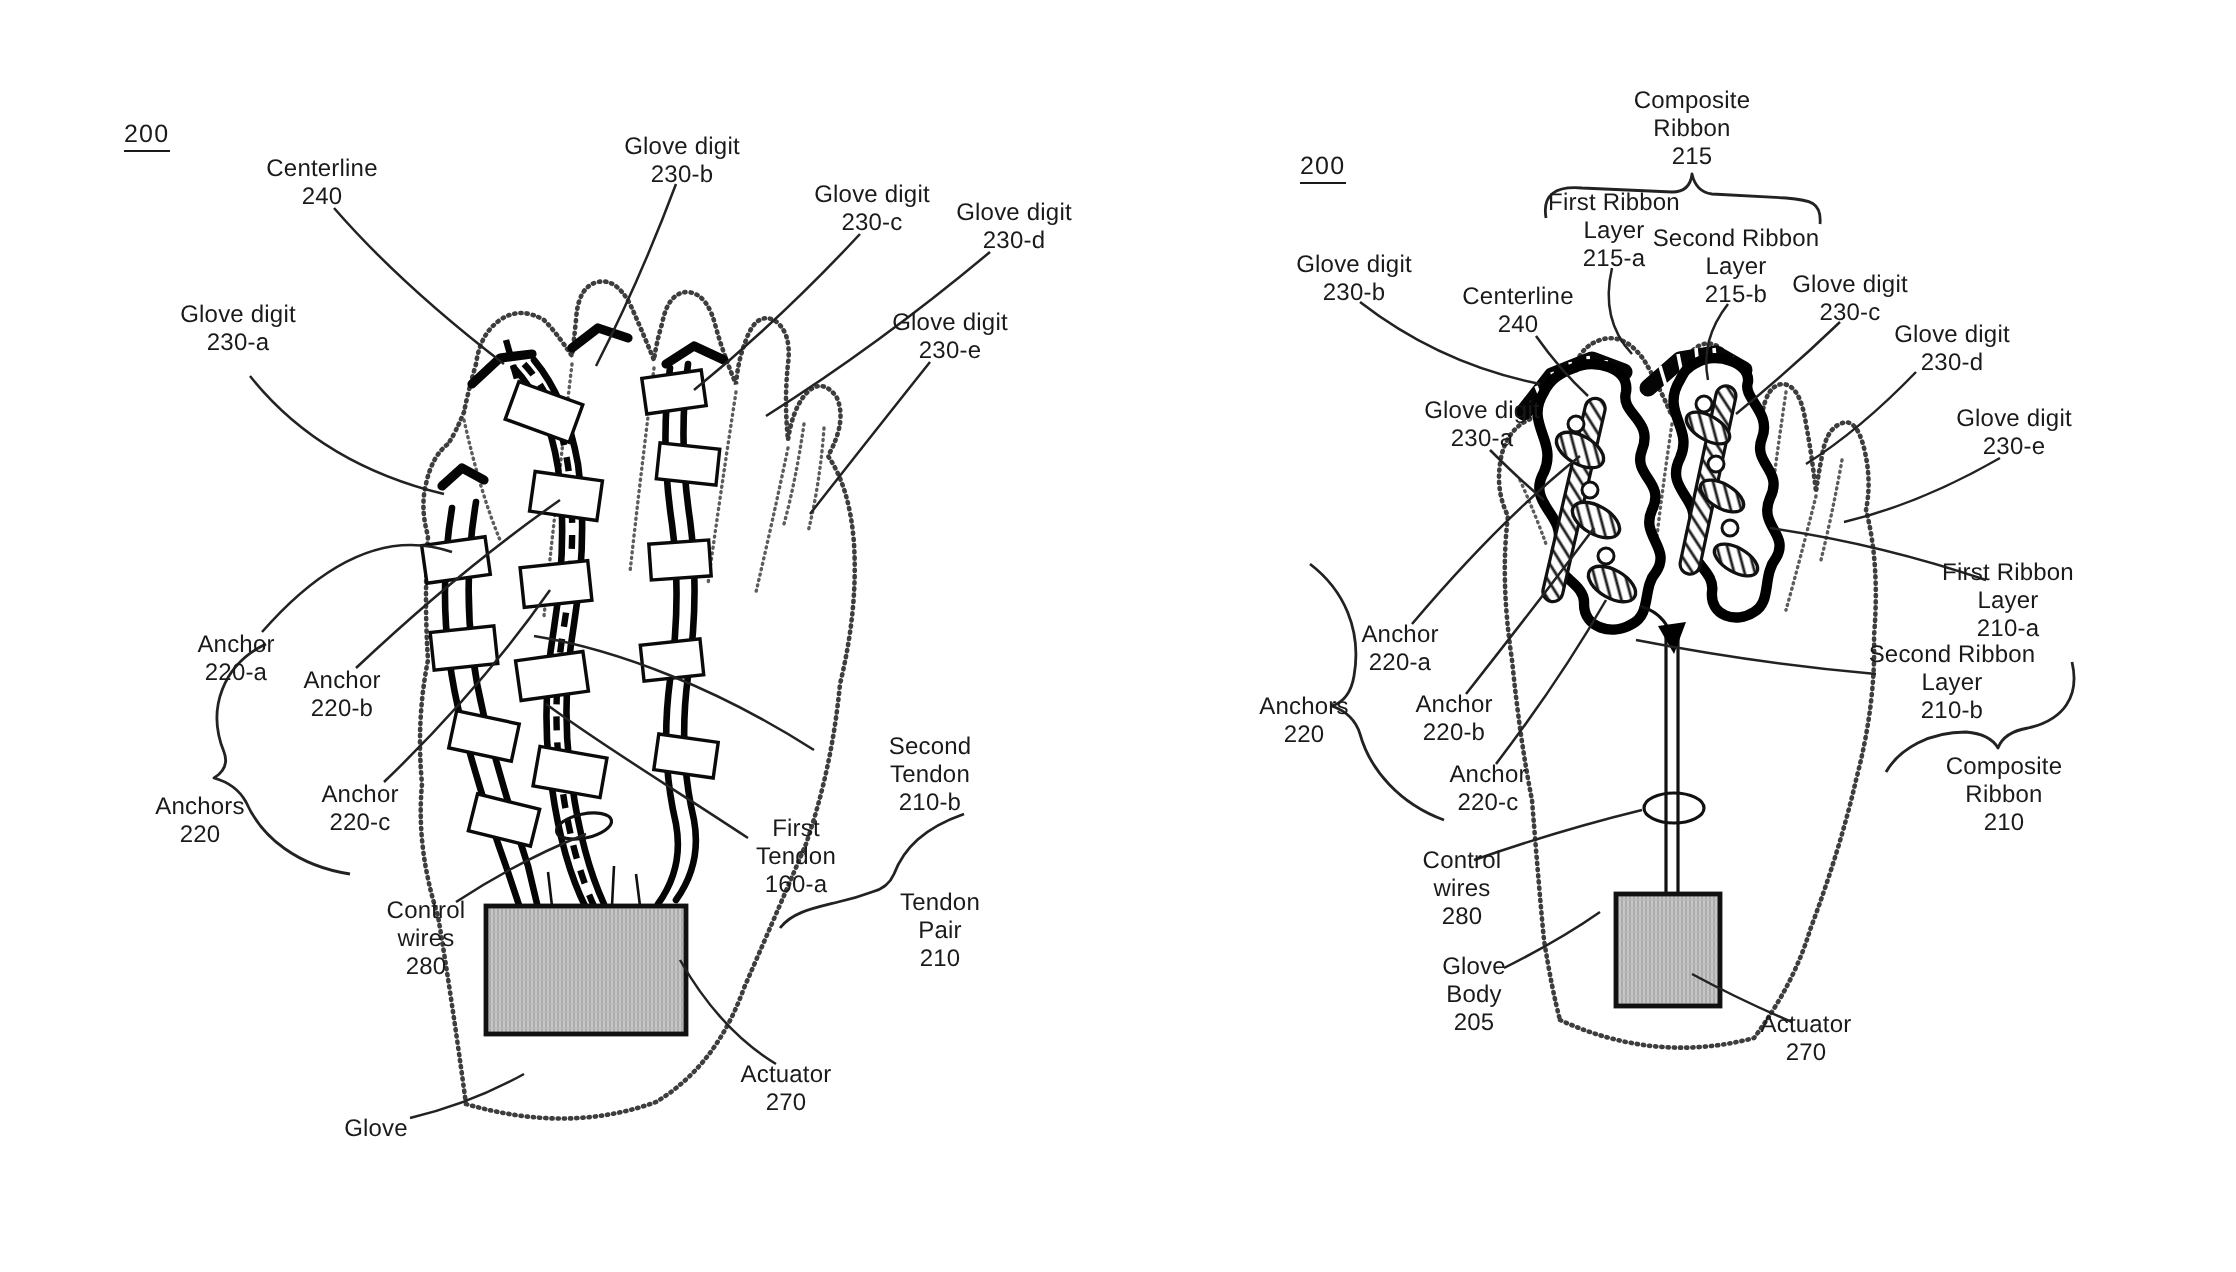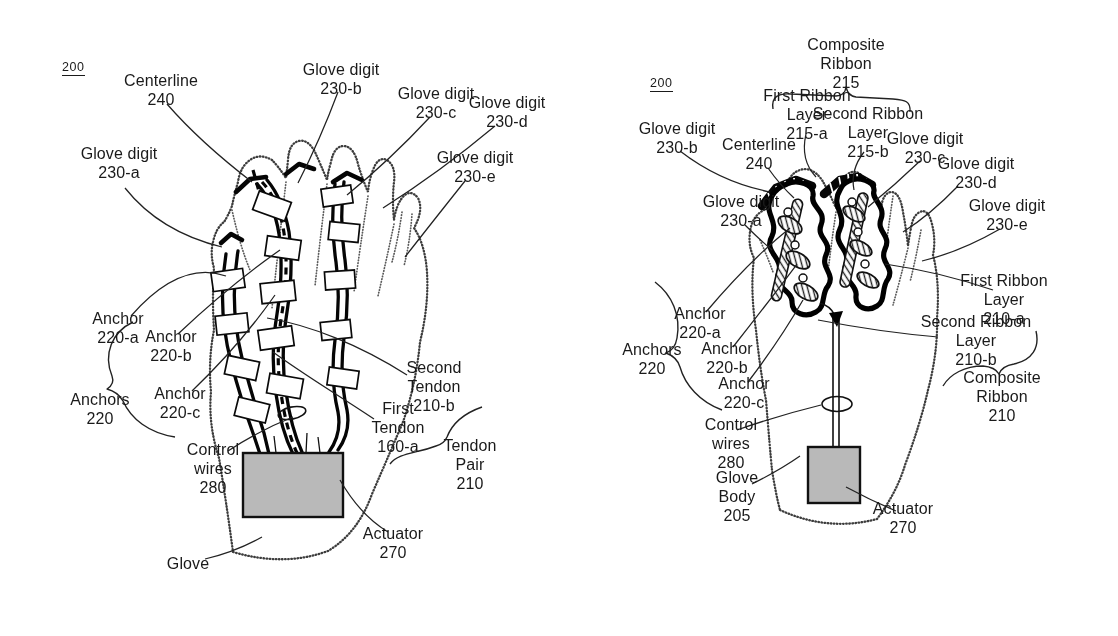--- a/index.html
+++ b/index.html
@@ -1,21 +1,21 @@
 <!DOCTYPE html>
 <html><head>
 <meta charset="utf-8">
 <style>
   html,body{margin:0;padding:0;background:#ffffff;}
   body{width:1118px;height:636px;position:relative;overflow:hidden;
        font-family:"Liberation Sans","DejaVu Sans",sans-serif;color:#1a1a1a;}
   .stage{position:absolute;inset:0;}
   svg.draw{position:absolute;left:0;top:0;}
   .lbl{position:absolute;transform:translate(-50%,-50%);text-align:center;
-       white-space:pre-line;font-size:16px;line-height:1.18;letter-spacing:.1px;}
+       white-space:pre-line;font-size:12px;line-height:1.18;letter-spacing:.1px;}
   .ref{position:absolute;font-size:12.5px;letter-spacing:.6px;
        border-bottom:1.4px solid #1a1a1a;padding-bottom:1px;}
   
   .outline{fill:none;stroke:#3d3d3d;stroke-width:2.3;stroke-dasharray:.6 2.5;stroke-linecap:round;}
   .crease{fill:none;stroke:#5c5c5c;stroke-width:1.7;stroke-dasharray:.5 2.3;stroke-linecap:round;}
   .tendon{fill:none;stroke:#050505;stroke-width:3.3;stroke-linecap:round;}
   .tdash{fill:none;stroke:#050505;stroke-width:3.2;stroke-dasharray:7 6;stroke-linecap:butt;}
   .band{fill:none;stroke:#050505;stroke-width:4.6;stroke-linecap:round;stroke-linejoin:round;}
   .bandr{fill:none;stroke:#050505;stroke-width:8.5;stroke-linecap:round;stroke-linejoin:round;}
   .tick{stroke:#fff;stroke-width:1.8;stroke-linecap:butt;}
@@ -233,21 +233,21 @@
 <div class="lbl" style="left:475px;top:168px">Glove digit
 230-e</div>
 <div class="lbl" style="left:118px;top:329px">Anchor
 220-a</div>
 <div class="lbl" style="left:171px;top:347px">Anchor
 220-b</div>
 <div class="lbl" style="left:180px;top:404px">Anchor
 220-c</div>
 <div class="lbl" style="left:100px;top:410px">Anchors
 220</div>
-<div class="lbl" style="left:434px;top:387px">Second
+<div class="lbl" style="left:465px;top:387px">Second
 Tendon
 210-b</div>
 <div class="lbl" style="left:398px;top:428px">First
 Tendon
 160-a</div>
 <div class="lbl" style="left:470px;top:465px">Tendon
 Pair
 210</div>
 <div class="lbl" style="left:213px;top:469px">Control
 wires

